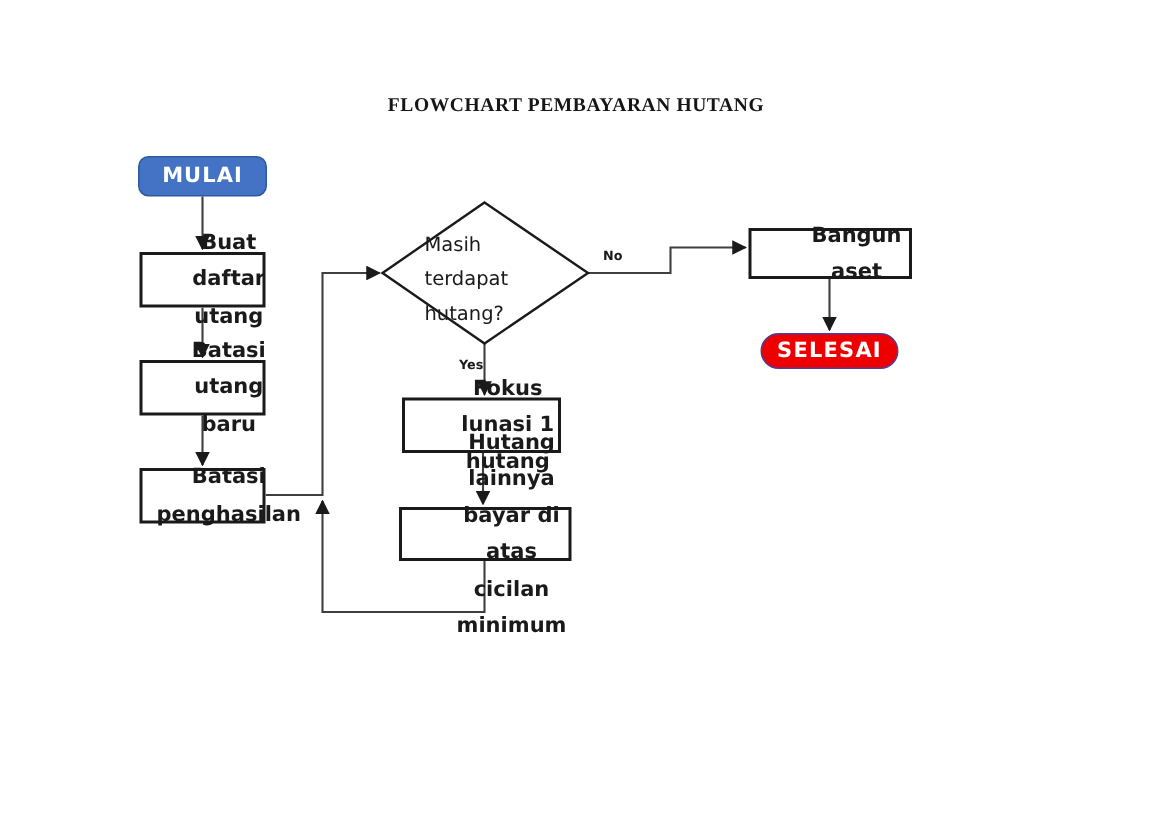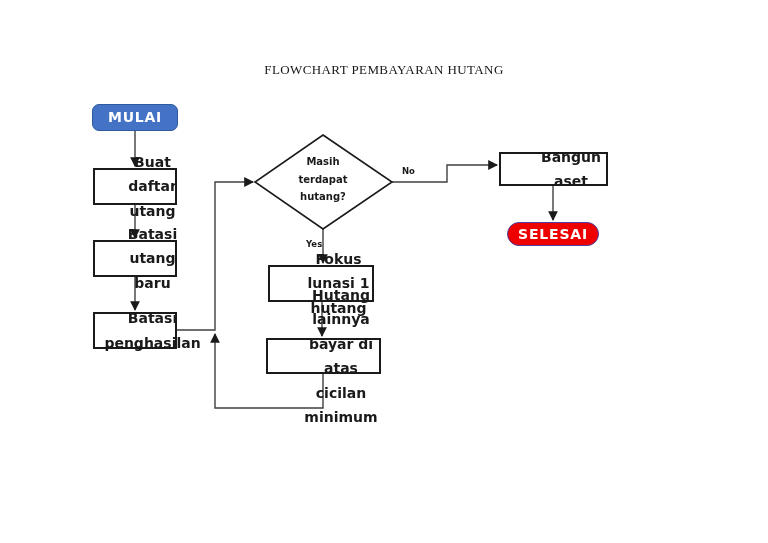--- a/index.html
+++ b/index.html
@@ -7,21 +7,21 @@
     position:relative;
     width:768px;height:543px;
     background:#ffffff;
     font-family:"DejaVu Sans","Liberation Sans",sans-serif;
     overflow:hidden;
   }
   .title{
     position:absolute;left:0;top:62px;width:768px;
     text-align:center;
     font-family:"Liberation Serif","DejaVu Serif",serif;
-    font-weight:normal;font-size:13px;letter-spacing:0.4px;
+    font-weight:bold;font-size:13px;letter-spacing:0.4px;
     color:#161616;
   }
   .node{
     position:absolute;
     display:flex;align-items:center;justify-content:center;
     box-sizing:border-box;
     text-align:center;
     font-weight:bold;font-size:14px;
     color:#1a1a1a;
     white-space:pre-line;
@@ -45,21 +45,21 @@
     border:1.6px solid #4a3f9f;
   }
   .buat   {left:93px; top:168px;width:84px; height:37px;}
   .batasi {left:93px; top:240px;width:84px; height:37px;}
   .tambah {left:93px; top:312px;width:84px; height:37px;}
   .bangun {left:499px;top:152px;width:109px;height:34px;}
   .fokus  {left:268px;top:265px;width:106px;height:37px;}
   .hutang {left:266px;top:338px;width:115px;height:36px;}
   .diamond-text{
     position:absolute;left:283px;top:153px;width:80px;
-    text-align:center;font-weight:bold;font-size:10px;
+    font-weight:normal;font-size:13px;
     color:#1a1a1a;white-space:pre-line;line-height:1.75;
   }
   .edge-label{
     position:absolute;
     font-weight:bold;font-size:8.5px;color:#1a1a1a;
   }
   .lbl-no {left:402px;top:166px;width:30px;text-align:left;}
   .lbl-yes{left:306px;top:239px;width:30px;text-align:left;}
   svg.wires{position:absolute;left:0;top:0;}
 </style>

